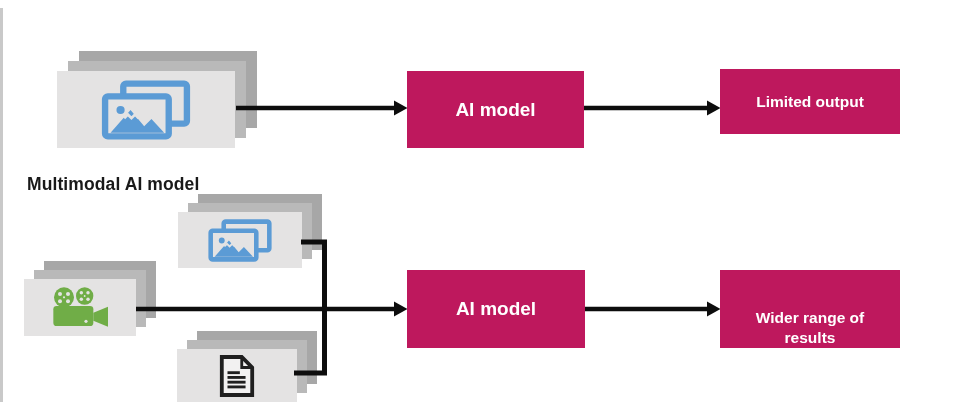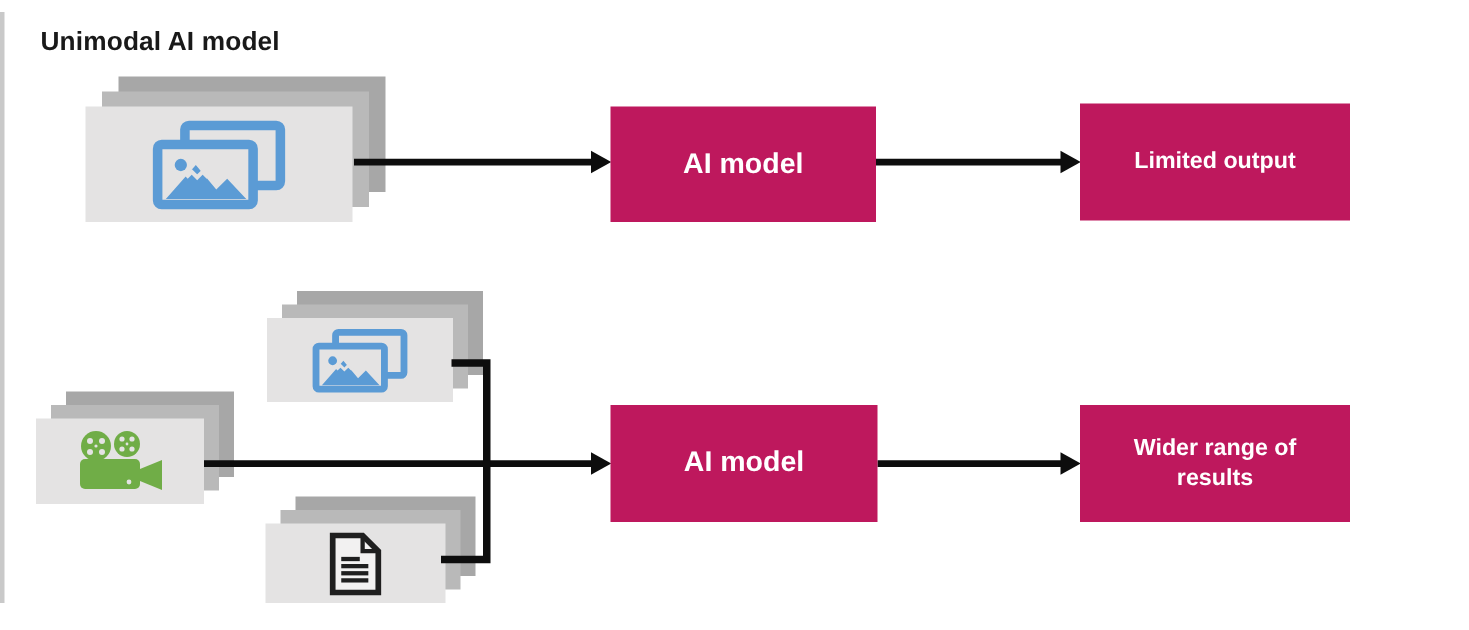--- a/index.html
+++ b/index.html
@@ -31,35 +31,34 @@
   #stack-doc{left:177px;top:331px;width:150px;height:76px;}
   #stack-doc .card{width:120px;height:53px;}
   .sm .back{left:20px;top:0;}
   .sm .mid{left:10px;top:9px;}
   .sm .front{left:0;top:18px;}
 
   
   .gbox{position:absolute;background:#be185d;display:flex;align-items:center;justify-content:center;
         color:#ffffff;font-weight:bold;text-align:center;z-index:3;}
   #box-ai-1{left:407px;top:71px;width:177px;height:77px;font-size:19px;}
-  #box-out-1{left:720px;top:69px;width:180px;height:78px;font-size:15.5px;}
+  #box-out-1{left:720px;top:69px;width:180px;height:65px;font-size:15.5px;}
   #box-ai-2{left:407px;top:270px;width:178px;height:78px;font-size:19px;}
-  #box-out-2{left:720px;top:270px;width:180px;height:78px;font-size:15.5px;line-height:1.3;}
+  #box-out-2{left:720px;top:270px;width:180px;height:78px;font-size:15.5px;line-height:1.3;align-items:flex-end;}
   #box-out-2 span{display:inline-block;max-width:150px;}
 
   #connector-layer{position:absolute;left:0;top:0;width:979px;height:420px;z-index:2;pointer-events:none;}
 </style>
 </head>
 <body>
 
 <div id="canvas">
 
   <div class="edge-artifact"></div>
 
-  <h2 class="section-title" id="title-unimodal">Unimodal AI model</h2>
 
   <div class="stack" id="stack-uni">
     <div class="card back"></div>
     <div class="card mid"></div>
     <div class="card front">
       <svg width="92" height="60" viewBox="0 0 100 66">
         <rect x="25" y="4" width="70" height="44" rx="3" fill="#e4e3e3" stroke="#5b9bd5" stroke-width="7"></rect>
         <rect x="5" y="18" width="70" height="44" rx="3" fill="#e4e3e3" stroke="#5b9bd5" stroke-width="7"></rect>
         <circle cx="22" cy="33" r="4.5" fill="#5b9bd5"></circle>
         <path d="M11 58 L33 33 L48 51 L56 43 L70 58 Z" fill="#5b9bd5"></path>
@@ -69,20 +68,21 @@
   </div>
 
   <div class="gbox" id="box-ai-1">
     <span>AI model</span>
   </div>
 
   <div class="gbox" id="box-out-1">
     <span>Limited output</span>
   </div>
 
+  <h2 class="section-title" id="title-multimodal">Multimodal AI model</h2>
 
   <div class="stack sm" id="stack-img2">
     <div class="card back"></div>
     <div class="card mid"></div>
     <div class="card front">
       <svg width="66" height="43" viewBox="0 0 100 66">
         <rect x="25" y="4" width="70" height="44" rx="3" fill="#e4e3e3" stroke="#5b9bd5" stroke-width="7"></rect>
         <rect x="5" y="18" width="70" height="44" rx="3" fill="#e4e3e3" stroke="#5b9bd5" stroke-width="7"></rect>
         <circle cx="22" cy="33" r="4.5" fill="#5b9bd5"></circle>
         <path d="M11 58 L33 33 L48 51 L56 43 L70 58 Z" fill="#5b9bd5"></path>

